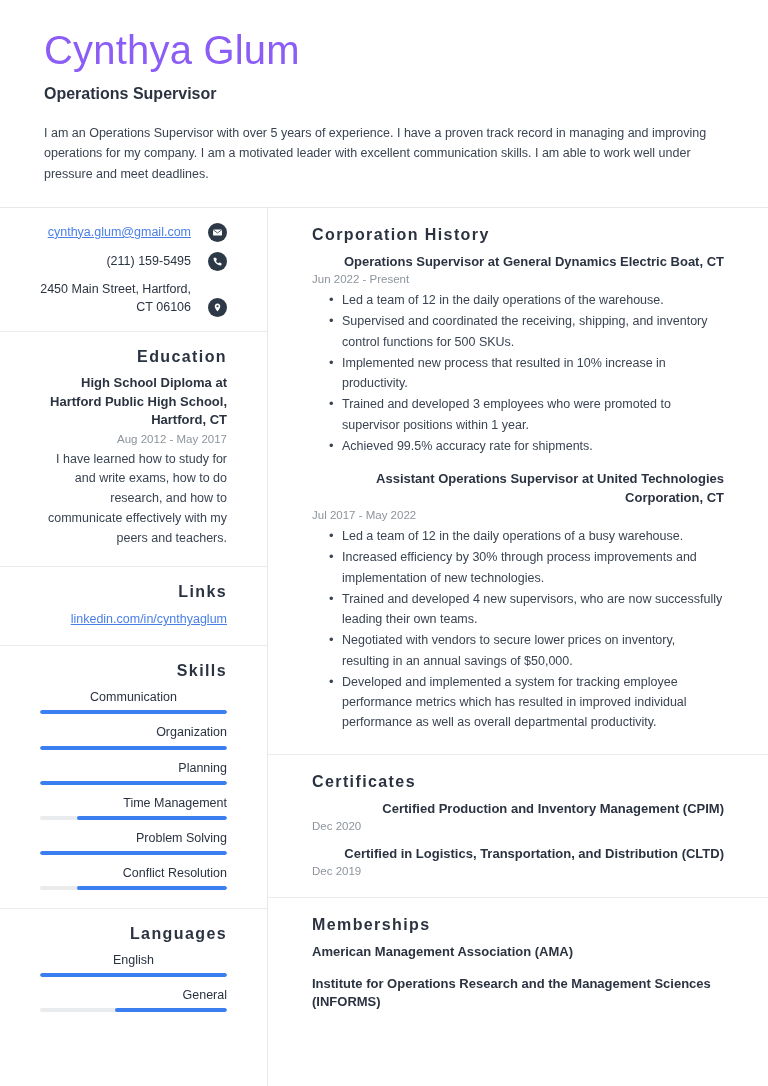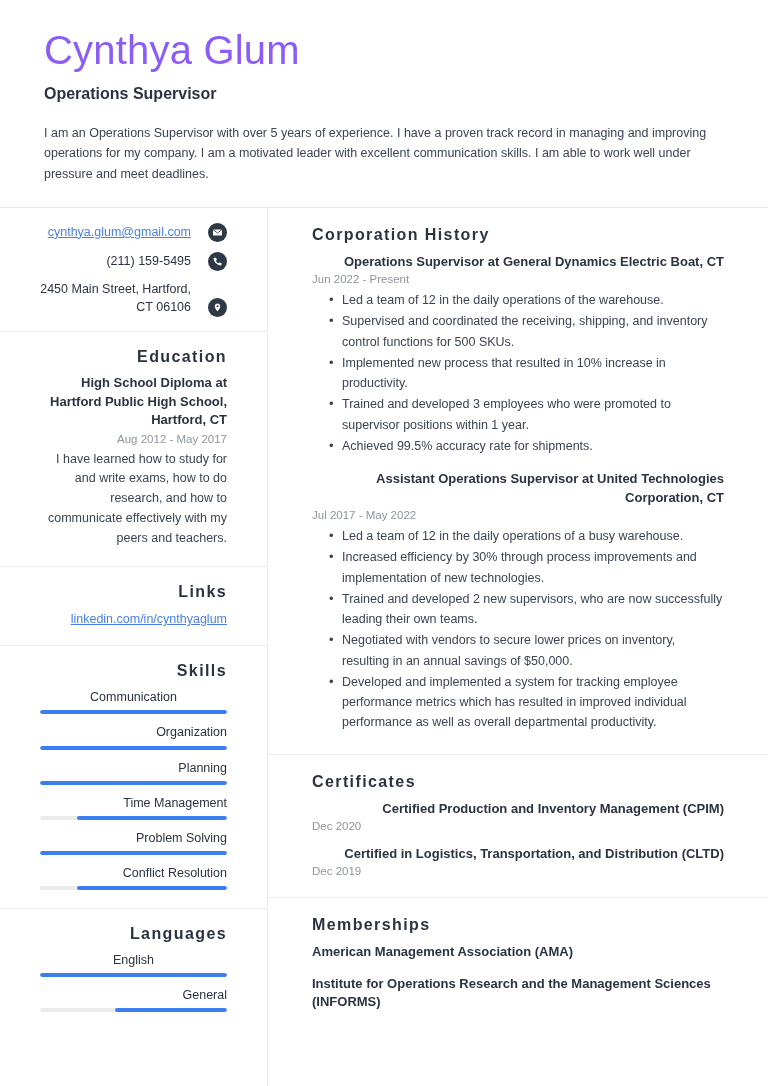--- a/index.html
+++ b/index.html
@@ -364,21 +364,21 @@
                 <li>Trained and developed 3 employees who were promoted to supervisor positions within 1 year.</li>
                 <li>Achieved 99.5% accuracy rate for shipments.</li>
               </ul>
             </div>
             <div class="entry">
               <div class="entry-title">Assistant Operations Supervisor at United Technologies Corporation, CT</div>
               <div class="entry-date">Jul 2017 - May 2022</div>
               <ul class="bullets">
                 <li>Led a team of 12 in the daily operations of a busy warehouse.</li>
                 <li>Increased efficiency by 30% through process improvements and implementation of new technologies.</li>
-                <li>Trained and developed 2 new supervisors, who are now successfully leading their own teams.</li>
+                <li>Trained and developed 4 new supervisors, who are now successfully leading their own teams.</li>
                 <li>Negotiated with vendors to secure lower prices on inventory, resulting in an annual savings of $50,000.</li>
                 <li>Developed and implemented a system for tracking employee performance metrics which has resulted in improved individual performance as well as overall departmental productivity.</li>
               </ul>
             </div>
           </div>
       </div>
 
       <div class="rblock">
         <div class="rheading">Certificates</div>
         <div id="certificates-list">

